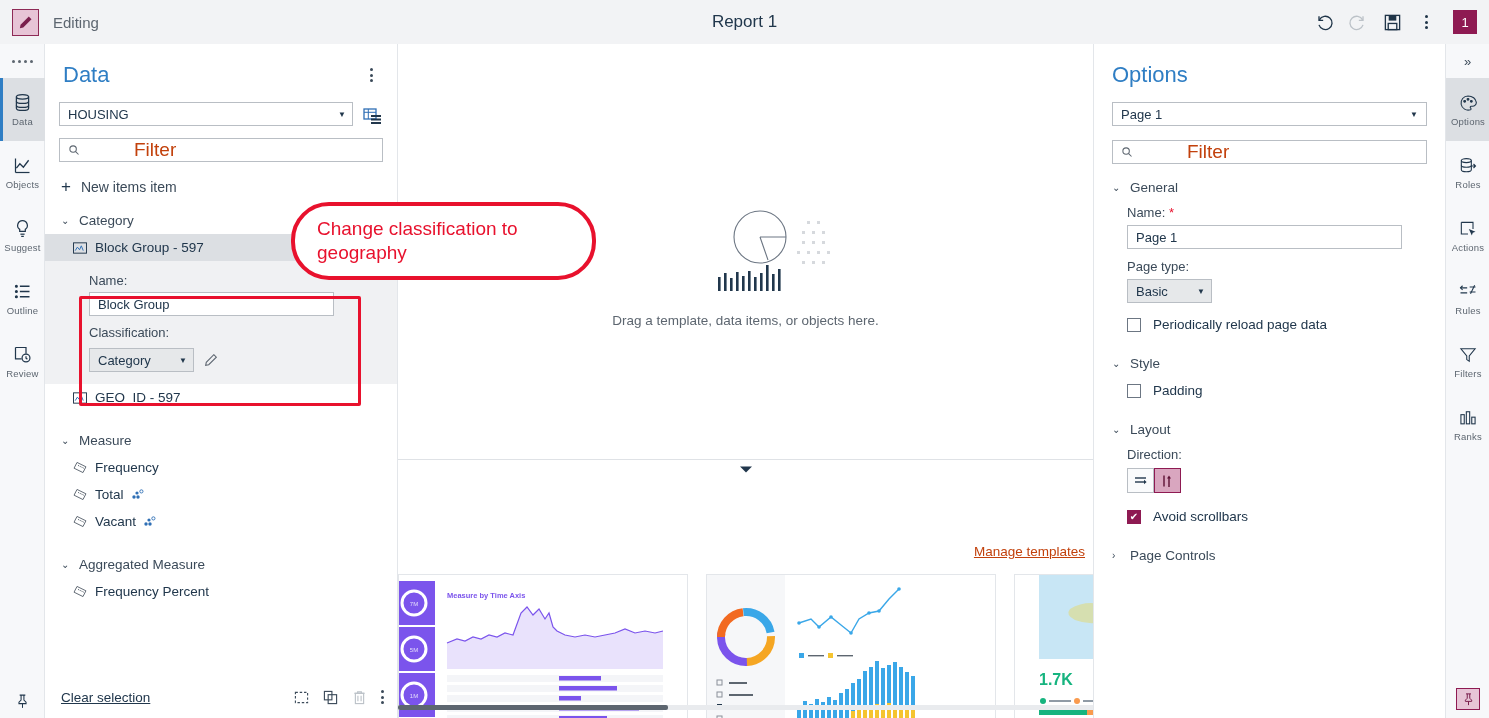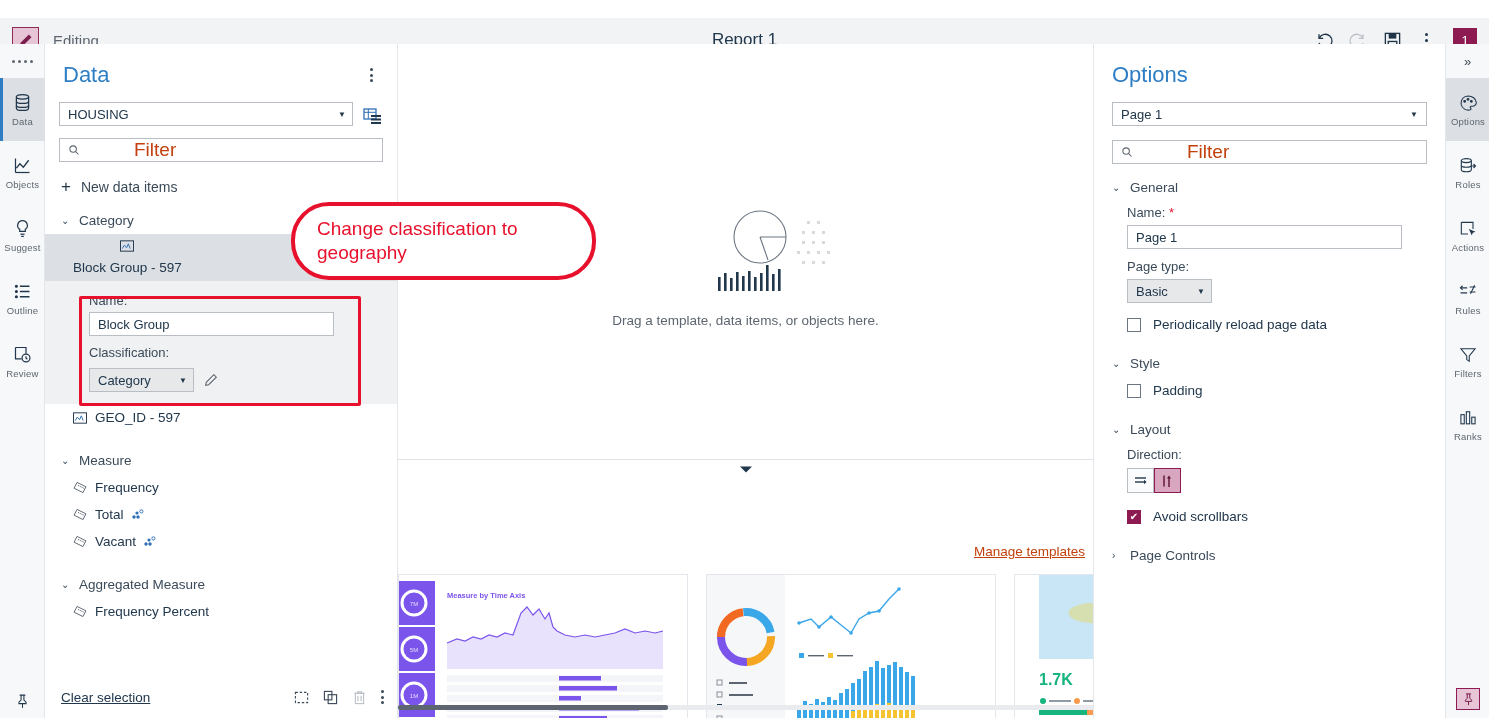--- a/index.html
+++ b/index.html
@@ -6,21 +6,21 @@
   html, body {
     width: 1489px; height: 718px;
     font-family: "Liberation Sans", sans-serif;
     background: #ffffff;
     overflow: hidden;
   }
   .app { position: relative; width: 1489px; height: 718px; }
 
   
   .topbar {
-    position: absolute; left: 0; top: 18px; width: 1489px; height: 44px;
+    position: absolute; left: 0; top: 0; width: 1489px; height: 44px;
     background: #f2f3f5;
     display: flex; align-items: center;
   }
   .topbar-left { display: flex; align-items: center; padding-left: 12px; }
   .pencil-box {
     width: 27px; height: 27px; border: 1px solid #8e2a56;
     background: #e7c4d6;
     display: flex; align-items: center; justify-content: center;
   }
   .editing-label { margin-left: 14px; font-size: 15px; color: #5d6670; }
@@ -109,21 +109,21 @@
   .group-head {
     display: flex; align-items: center; gap: 8px;
     padding: 6px 0 6px 16px; font-size: 13.5px; color: #3b4a59;
   }
   .chev { font-size: 10px; color: #3b4a59; width: 10px; display:inline-block; }
   .node {
     display: flex; align-items: center; gap: 8px;
     padding: 6px 0 6px 28px; font-size: 13.5px; color: #21374c;
   }
   .node.selected { background: #dcdfe3; justify-content: space-between; padding-right: 14px; }
-  .node-left { display: flex; align-items: center; gap: 8px; flex-direction: column; }
+  .node-left { display: flex; align-items: center; gap: 8px; }
   .geo-icon { width: 14px; height: 12px; position: relative; display: inline-block; }
   .meas-icon { font-size: 13px; color: #5d6670; }
   .dotcluster { display: inline-block; width: 12px; height: 11px; position: relative; }
 
   .propbox {
     background: #f0f1f3; margin: 0; padding: 10px 0 12px 0;
   }
   .prop-label { font-size: 13px; color: #3b4a59; padding: 2px 0 4px 44px; }
   .prop-input {
     margin-left: 44px; width: 245px; height: 24px; background: #fff;
@@ -412,21 +412,21 @@
             <circle cx="6.8" cy="6.8" r="4.3"></circle>
               <path d="M10.2 10.2 14 14"></path>
           </svg>
         </span>
         <span class="filter-ph">Filter</span>
       </div>
     </div>
 
     <div class="new-item">
       <span class="plus">+</span>
-      <span>New data items</span>
+      <span>New items item</span>
     </div>
 
     <div class="tree">
 
       <div class="group-head">
         <span class="chev">⌄</span>
         <span>Category</span>
       </div>
 
       <div class="node selected">

